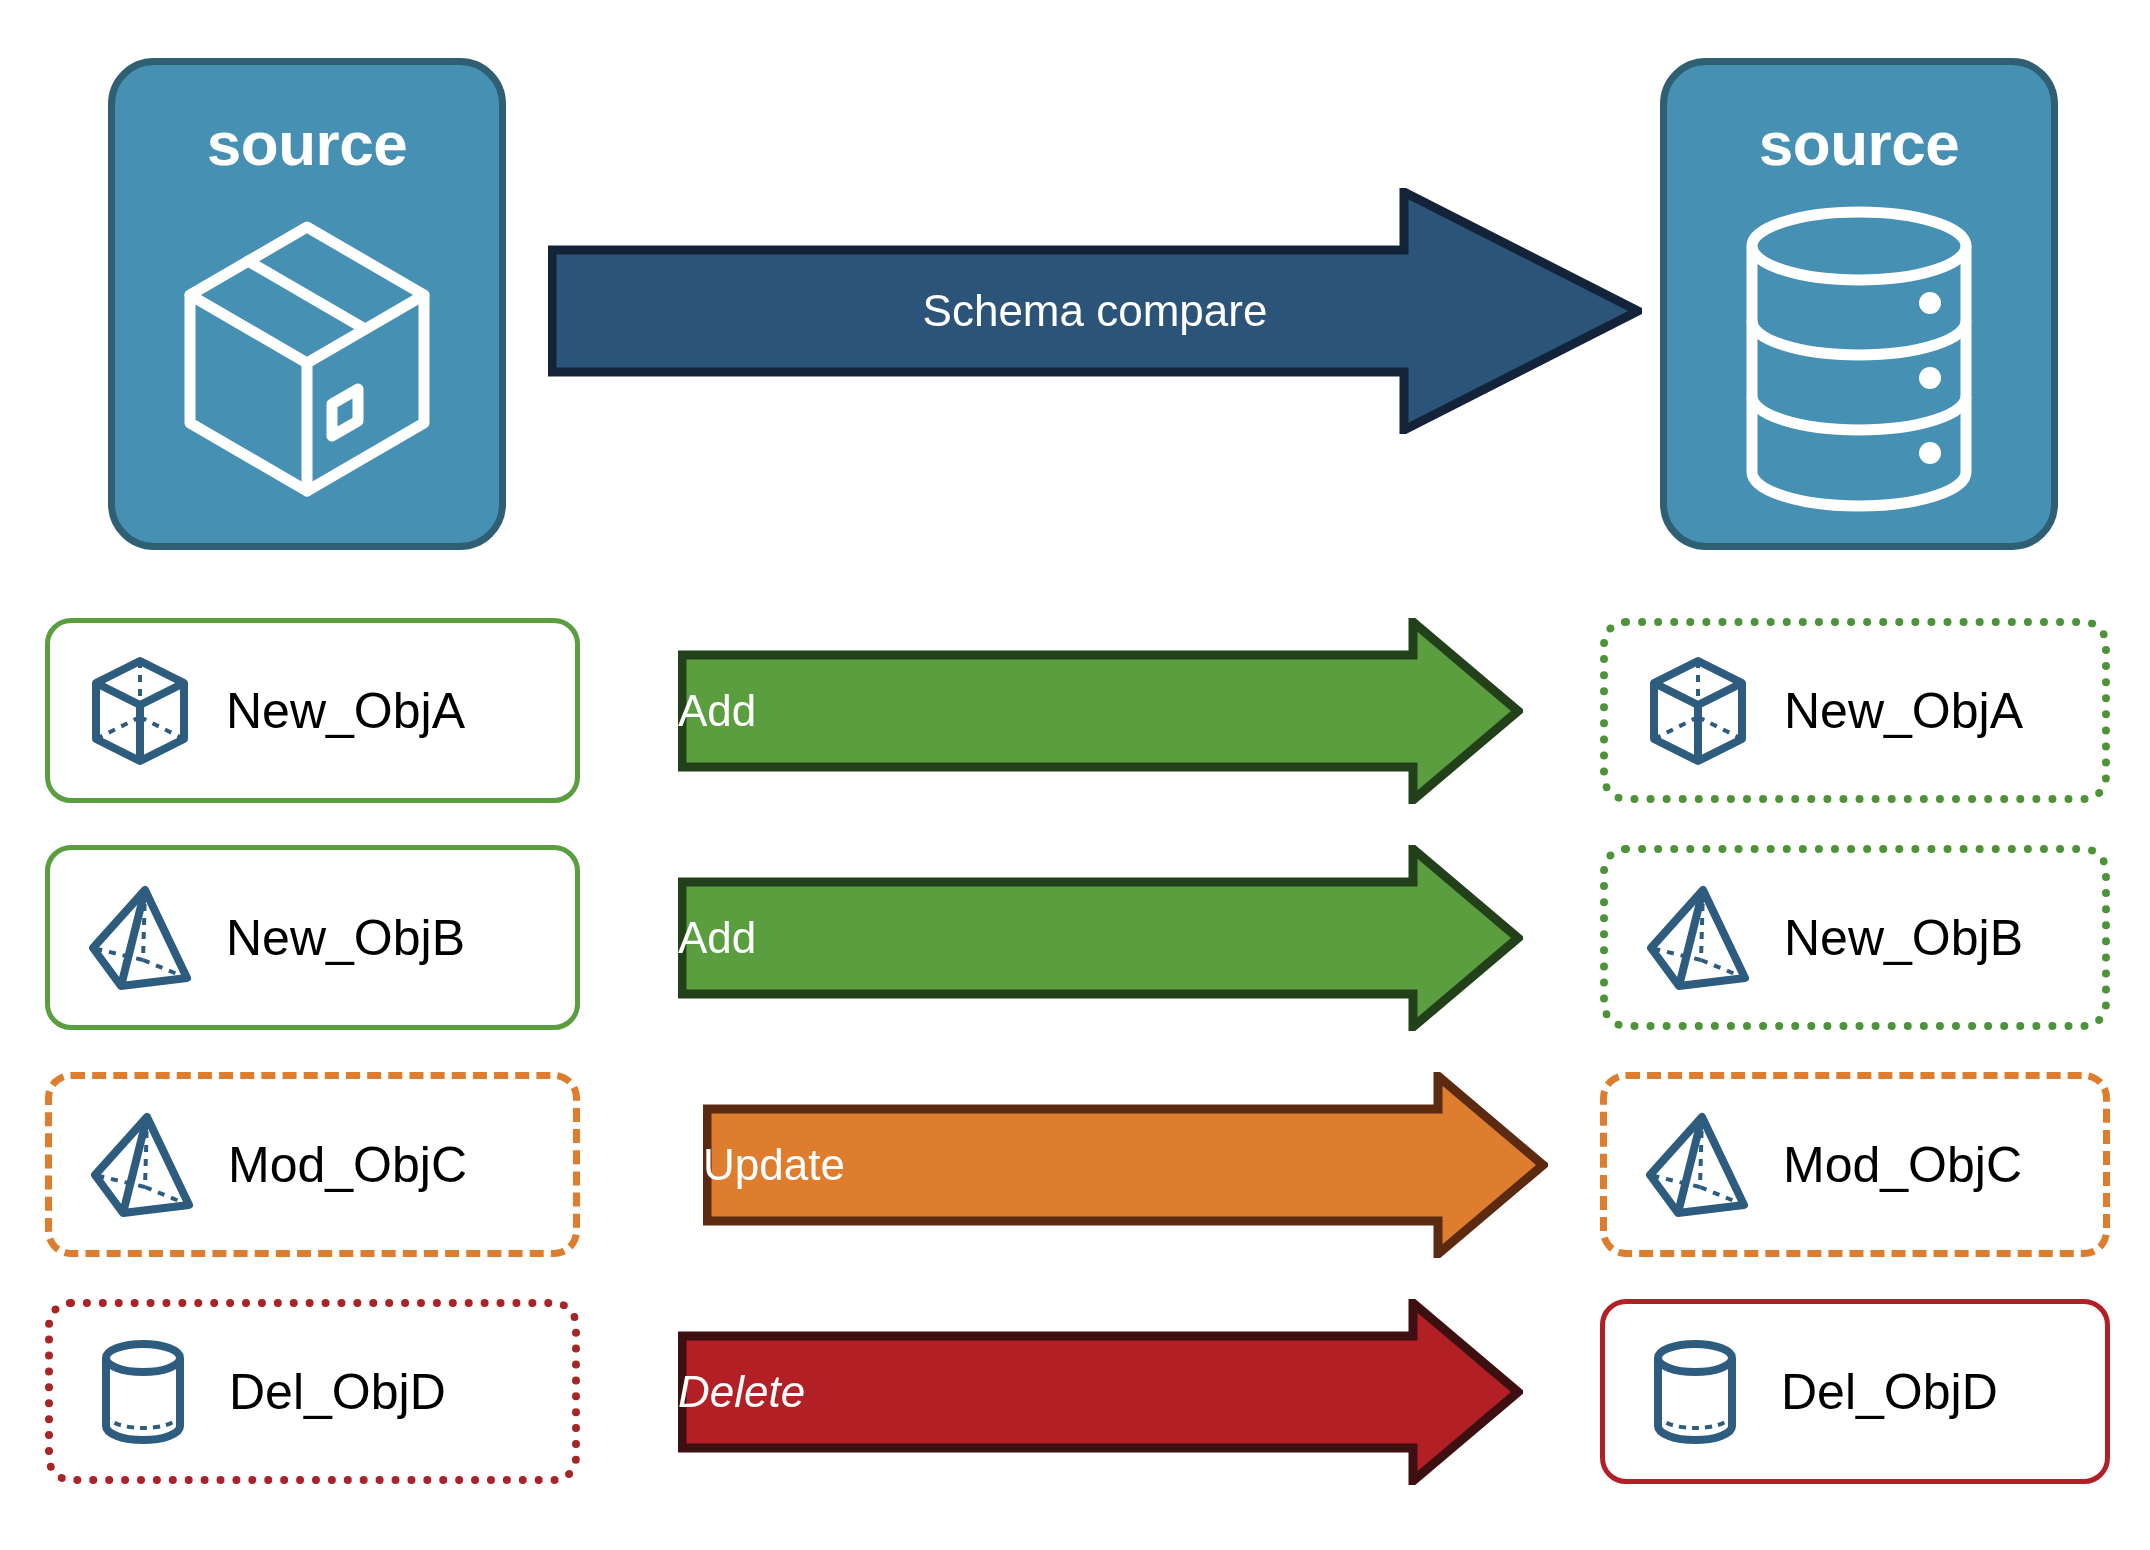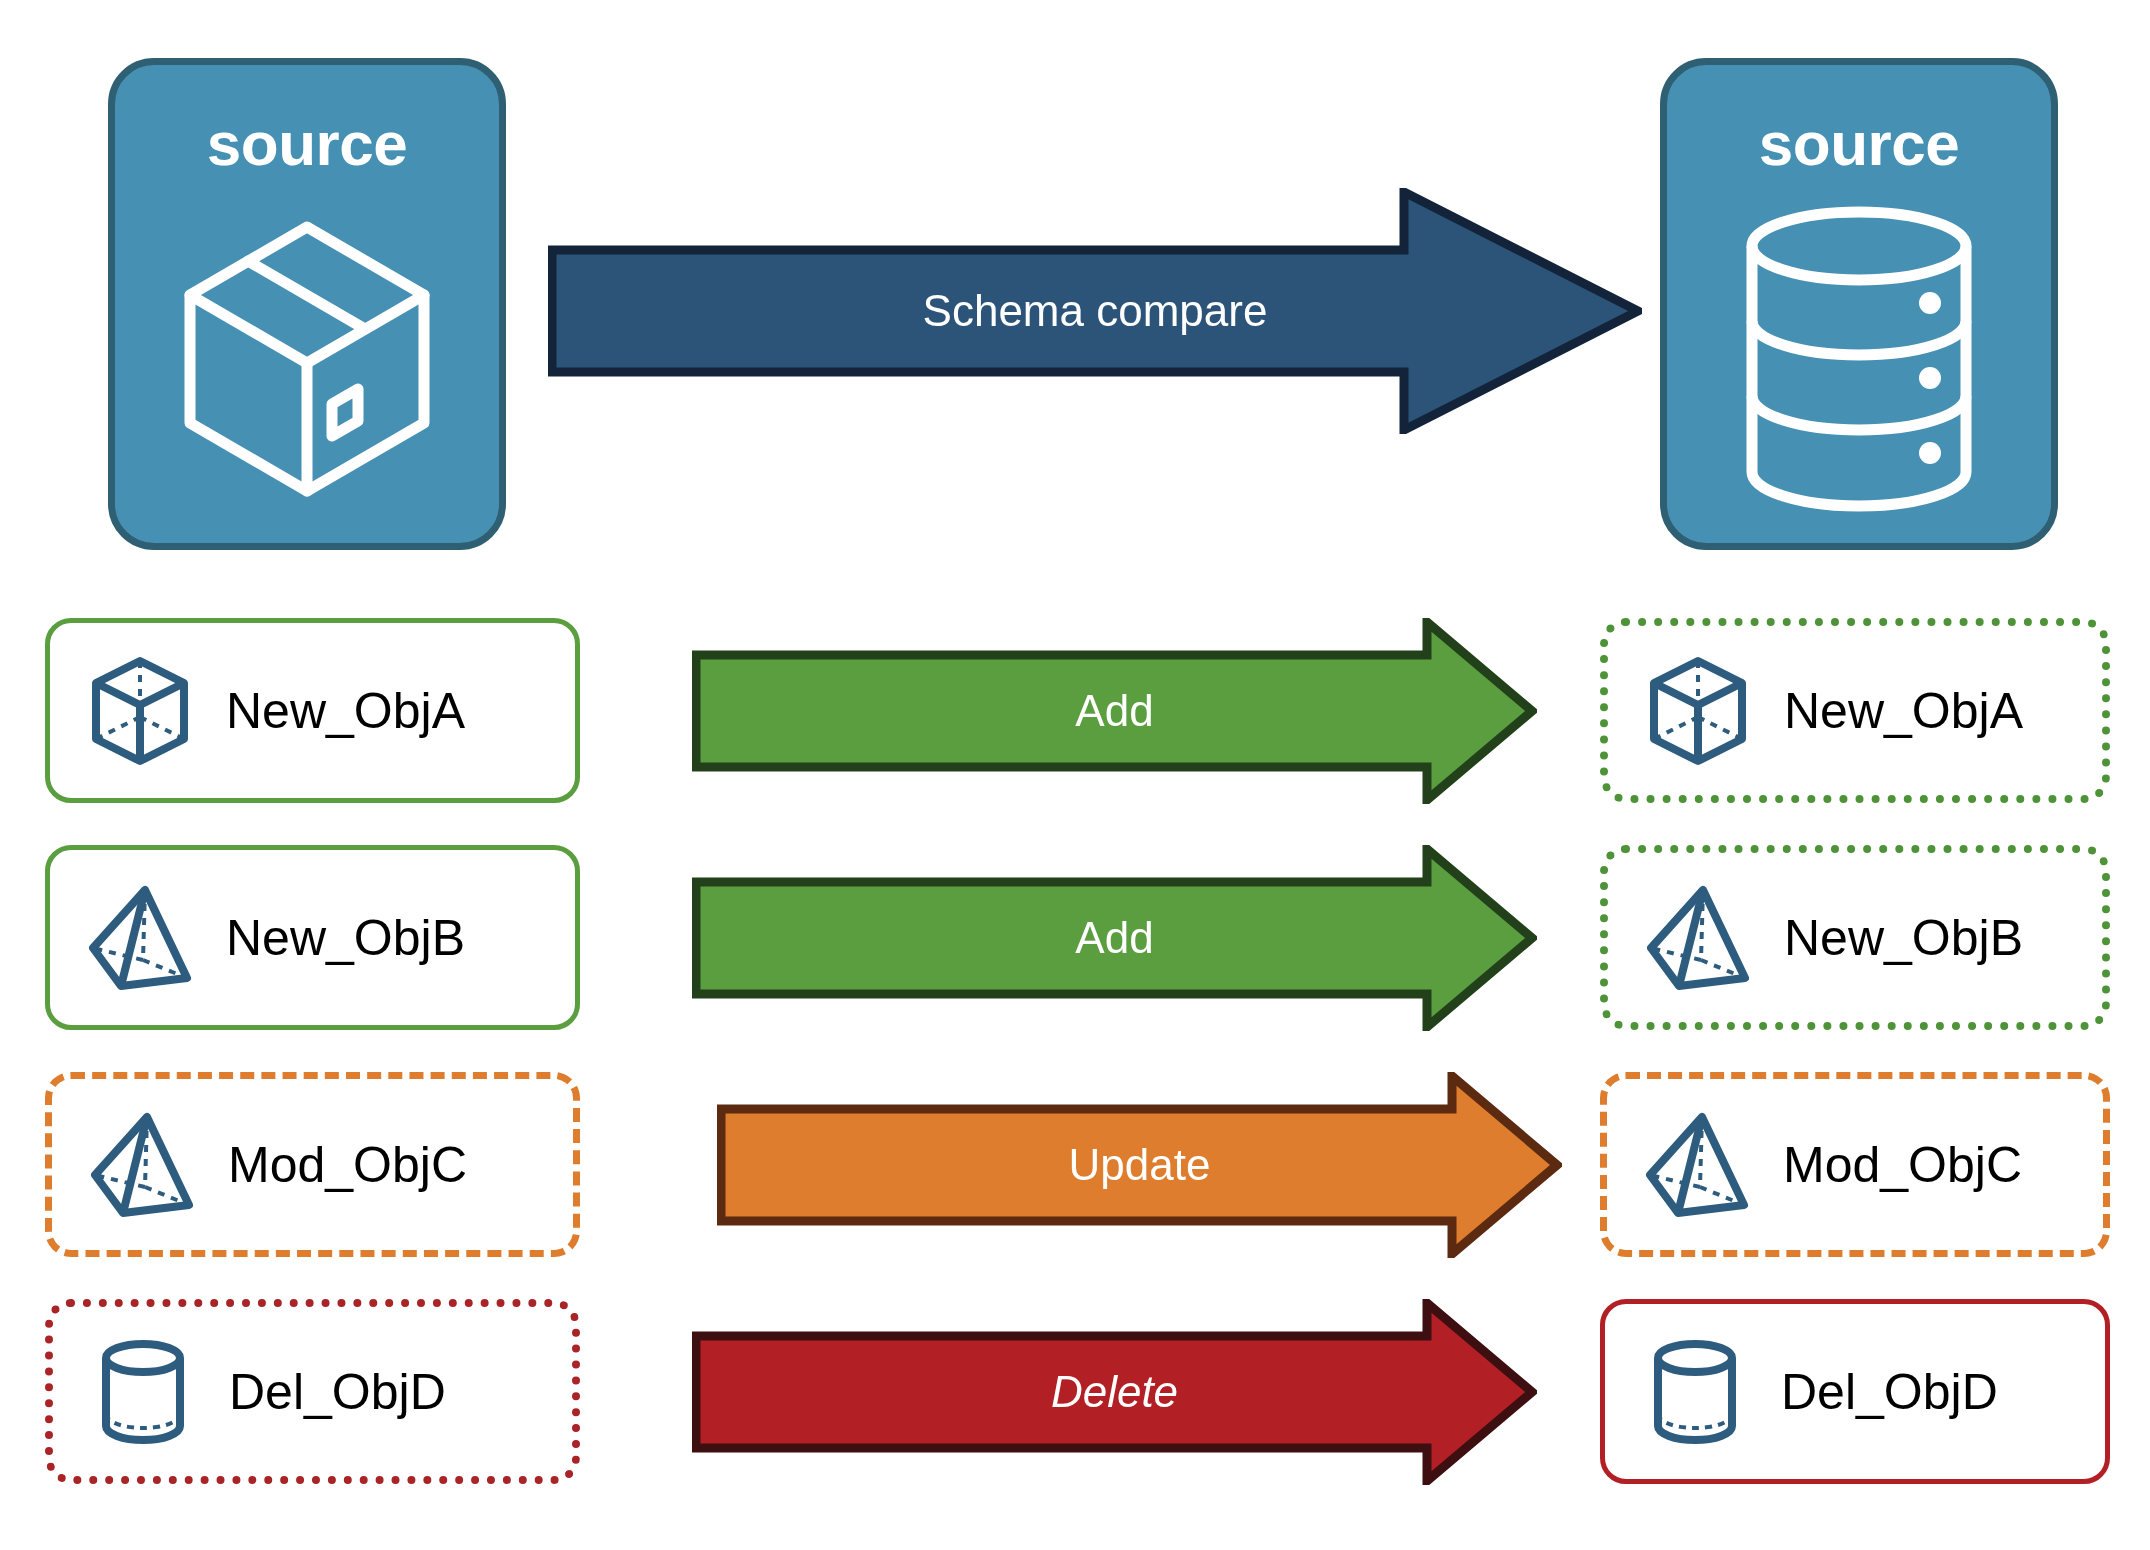--- a/index.html
+++ b/index.html
@@ -84,22 +84,20 @@
     margin-left: 30px;
     white-space: nowrap;
     user-select: none;
   }
 
   
   .action-arrow {
     position: absolute;
     display: flex;
     align-items: center;
-    justify-content: center;
-    margin-left: 14px;
   }
   .action-arrow svg { position: absolute; inset: 0; }
   .action-label {
     position: relative;
     font-size: 44px;
     color: #ffffff;
     white-space: nowrap;
     user-select: none;
   }
 </style>

